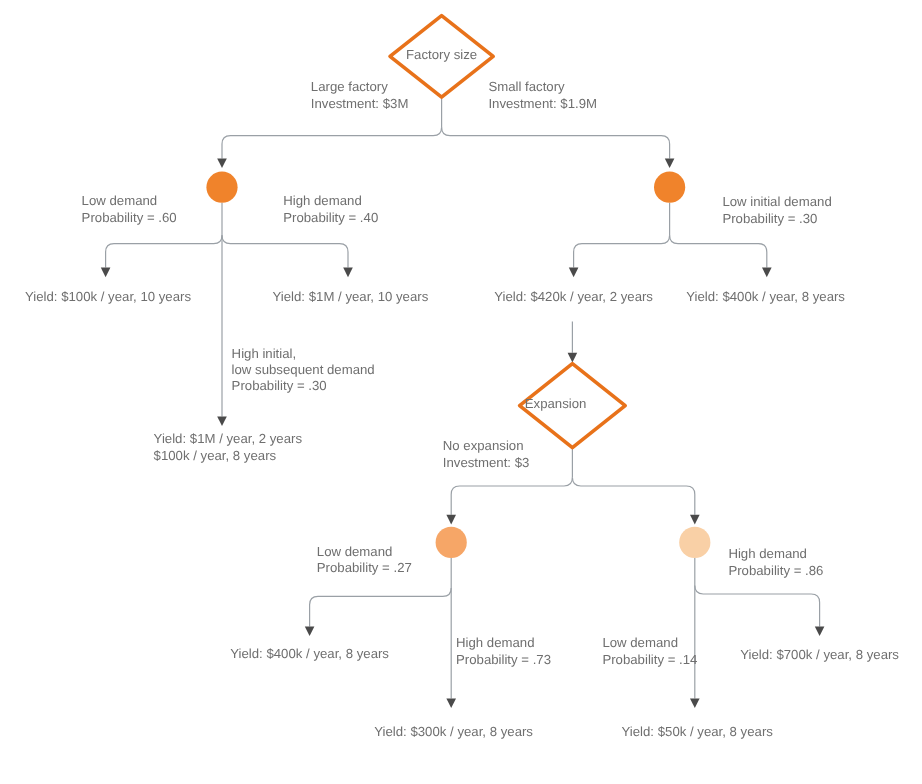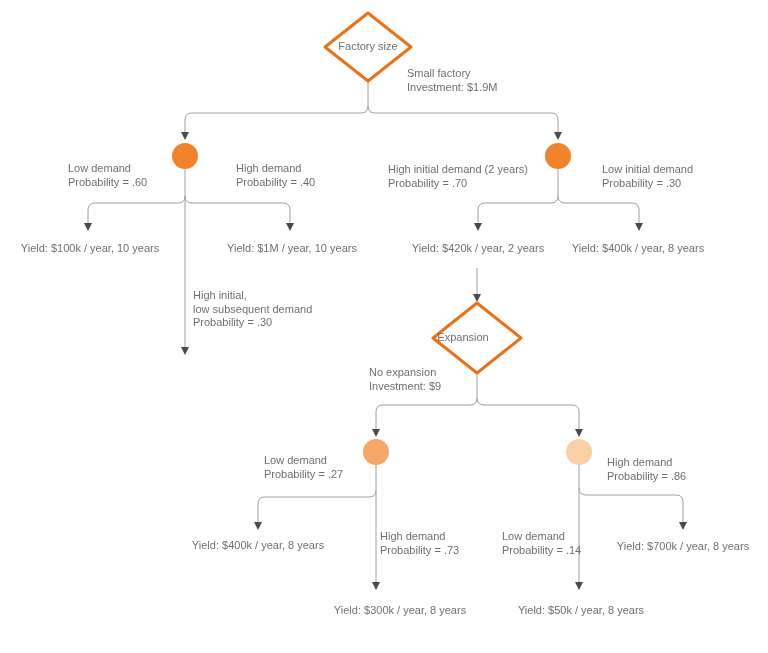--- a/index.html
+++ b/index.html
@@ -70,46 +70,48 @@
 
     <circle class="chance" cx="185" cy="156" r="13" fill="#f0832b"></circle>
     <circle class="chance" cx="558" cy="156" r="13" fill="#f0832b"></circle>
     <circle class="chance" cx="376" cy="452" r="13" fill="#f6a667"></circle>
     <circle class="chance" cx="579" cy="452" r="13" fill="#f9d0a6"></circle>
   </svg>
 
   <div class="lbl node-lbl" style="left:368px;top:47px">Factory size</div>
   <div class="lbl node-lbl" style="left:463px;top:338px">Expansion</div>
 
+  <div class="lbl" style="left:259px;top:67px">Large factory
+Investment: $3M</div>
   <div class="lbl" style="left:407px;top:67px">Small factory
 Investment: $1.9M</div>
   <div class="lbl" style="left:68px;top:162px">Low demand
 Probability = .60</div>
   <div class="lbl" style="left:236px;top:162px">High demand
 Probability = .40</div>
-  <div class="lbl" style="left:388px;top:163px">High initial demand (2 years)
-Probability = .70</div>
   <div class="lbl" style="left:602px;top:163px">Low initial demand
 Probability = .30</div>
   <div class="lbl" style="left:193px;top:289px">High initial,
 low subsequent demand
 Probability = .30</div>
   <div class="lbl" style="left:369px;top:366px">No expansion
-Investment: $9</div>
+Investment: $3</div>
   <div class="lbl" style="left:264px;top:454px">Low demand
 Probability = .27</div>
   <div class="lbl" style="left:607px;top:456px">High demand
 Probability = .86</div>
   <div class="lbl" style="left:380px;top:530px">High demand
 Probability = .73</div>
   <div class="lbl" style="left:502px;top:530px">Low demand
 Probability = .14</div>
 
   <div class="lbl ctr" style="left:90px;top:242px">Yield: $100k / year, 10 years</div>
   <div class="lbl ctr" style="left:292px;top:242px">Yield: $1M / year, 10 years</div>
   <div class="lbl ctr" style="left:478px;top:242px">Yield: $420k / year, 2 years</div>
   <div class="lbl ctr" style="left:638px;top:242px">Yield: $400k / year, 8 years</div>
+  <div class="lbl" style="left:128px;top:360px">Yield: $1M / year, 2 years
+$100k / year, 8 years</div>
   <div class="lbl ctr" style="left:258px;top:539px">Yield: $400k / year, 8 years</div>
   <div class="lbl ctr" style="left:683px;top:540px">Yield: $700k / year, 8 years</div>
-  <div class="lbl ctr" style="left:400px;top:604px">Yield: $300k / year, 8 years</div>
+  <div class="lbl ctr" style="left:378px;top:604px">Yield: $300k / year, 8 years</div>
   <div class="lbl ctr" style="left:581px;top:604px">Yield: $50k / year, 8 years</div>
 
 </div>
 
 </body></html>

